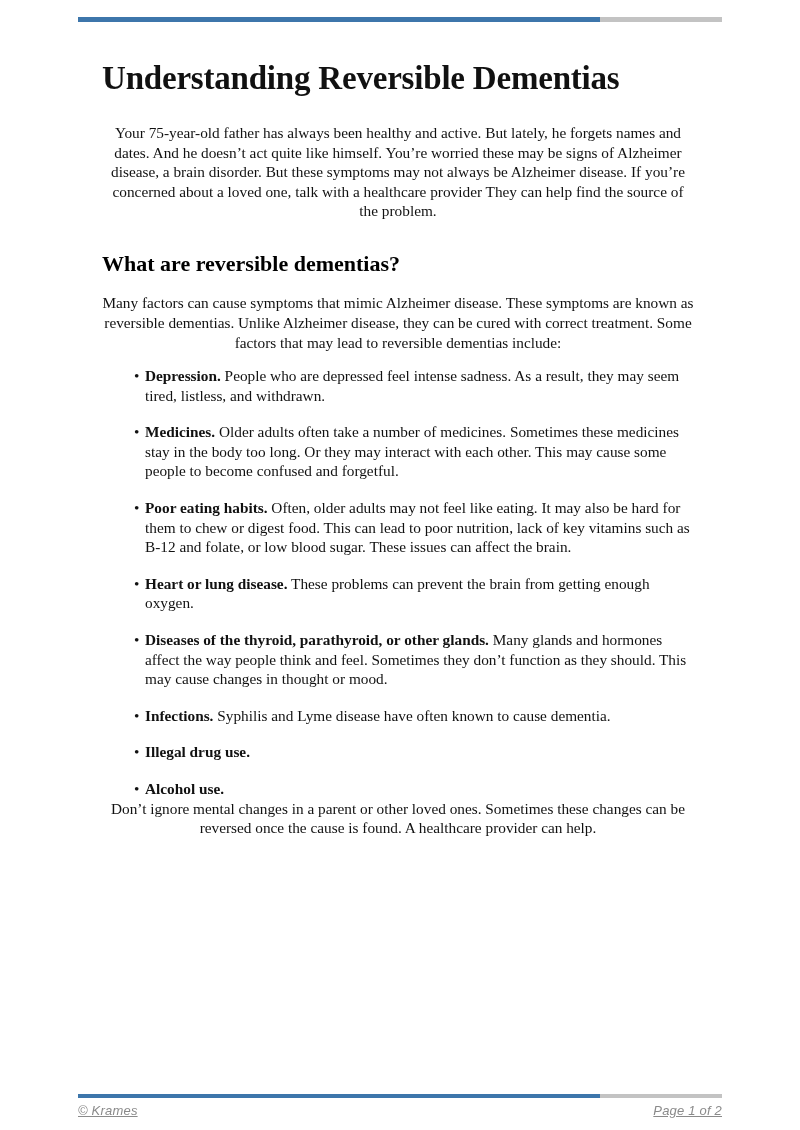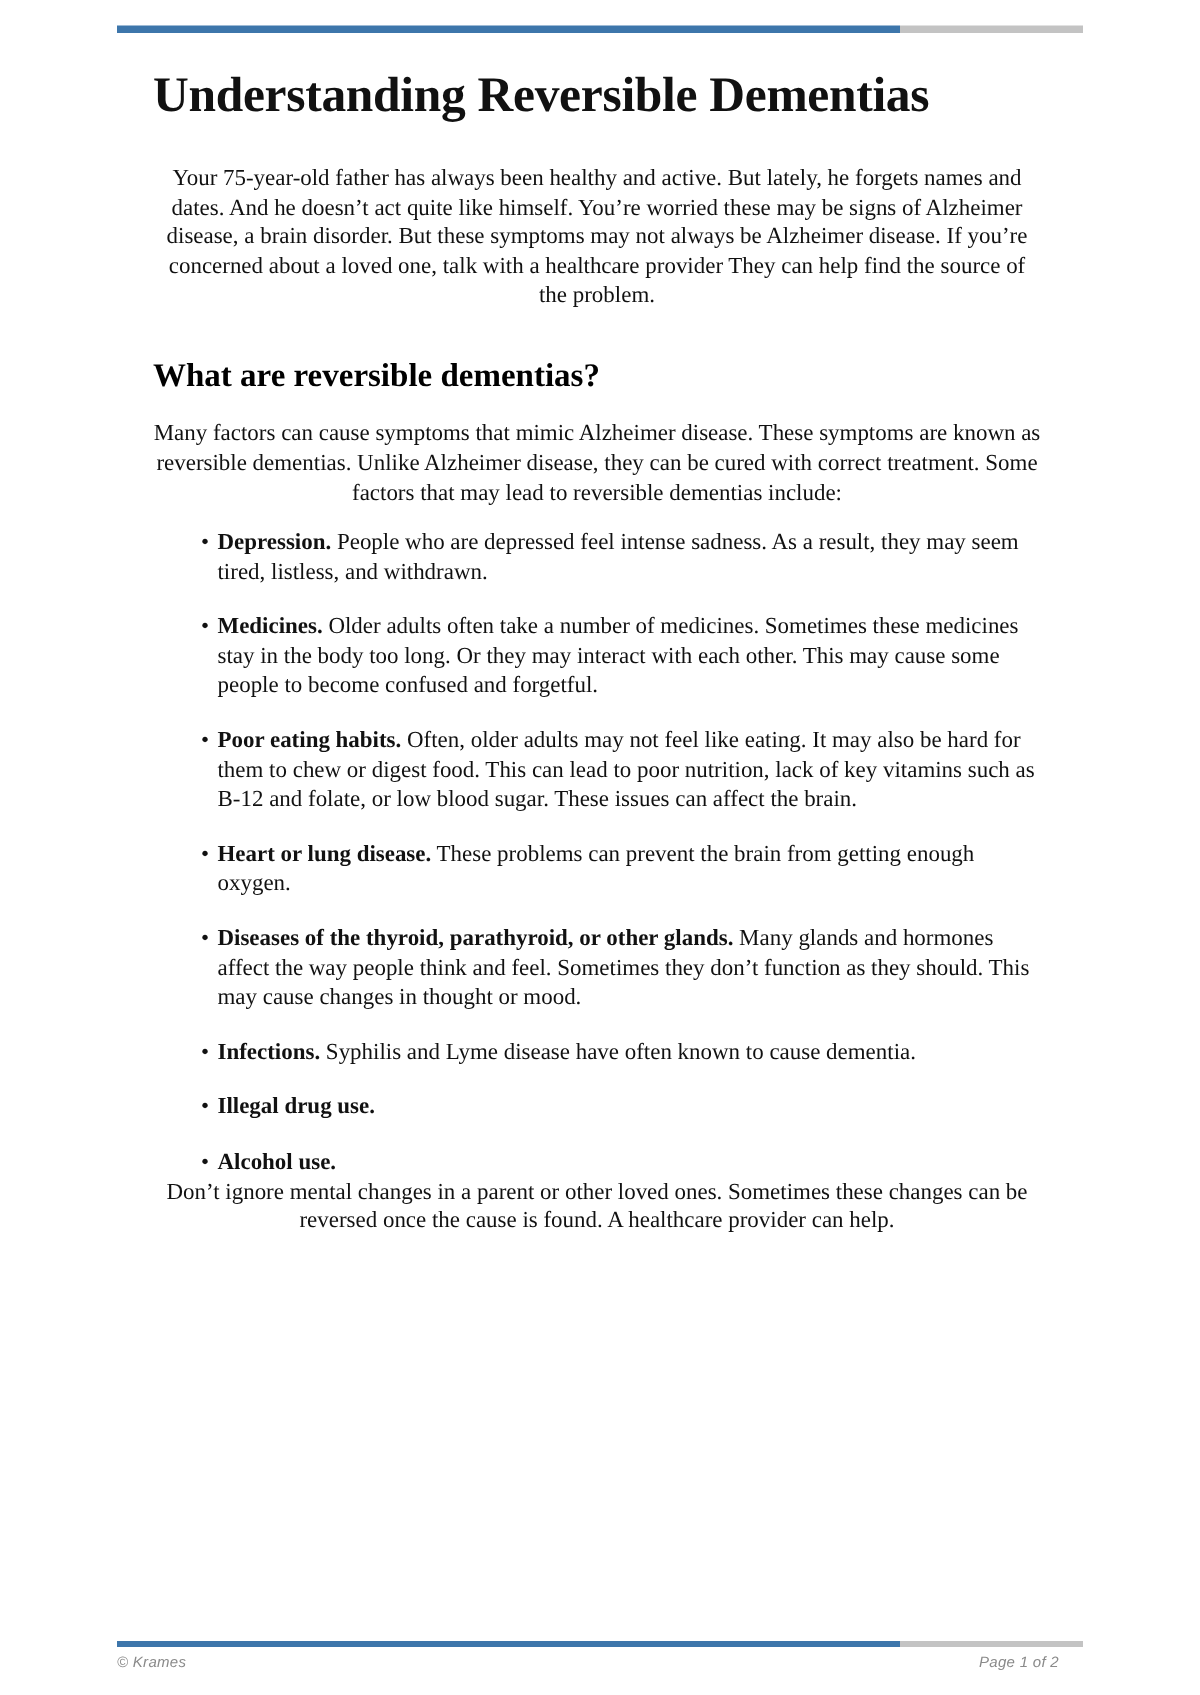--- a/index.html
+++ b/index.html
@@ -52,21 +52,21 @@
   }
   #header-rule .seg-blue { width: 522px; }
   #header-rule .seg-gray { width: 122px; }
   #footer-rule .seg-blue { width: 522px; }
   #footer-rule .seg-gray { width: 122px; }
 
   
   .content {
     position: absolute;
     left: 102px;
-    top: 46px;
+    top: 60px;
     width: 592px;
   }
 
   h1.doc-title {
     font-family: "Liberation Serif", "DejaVu Serif", serif;
     font-size: 33px;
     font-weight: bold;
     line-height: 1.12;
     letter-spacing: -0.2px;
     margin: 0 0 26px 0;
@@ -117,26 +117,27 @@
     font-weight: bold;
   }
   .term-desc { font-weight: normal; }
 
   
   .footer-text {
     position: absolute;
     top: 1103px;
     font-family: "Liberation Sans", "DejaVu Sans", sans-serif;
     font-style: italic;
-    font-size: 10px;
+    font-size: 13px;
     color: #8a8a8a;
     letter-spacing: 0.2px;
+    text-decoration: underline;
   }
   #footer-copyright { left: 78px; }
-  #footer-pagenum  { right: 94px; text-align: right; margin-left: 32px; }
+  #footer-pagenum  { right: 78px; text-align: right; margin-left: 32px; }
 </style>
 </head>
 <body>
 
 <div class="page">
 
   <div class="rule" id="header-rule">
     <div class="seg-blue"></div>
     <div class="seg-gray"></div>
   </div>

